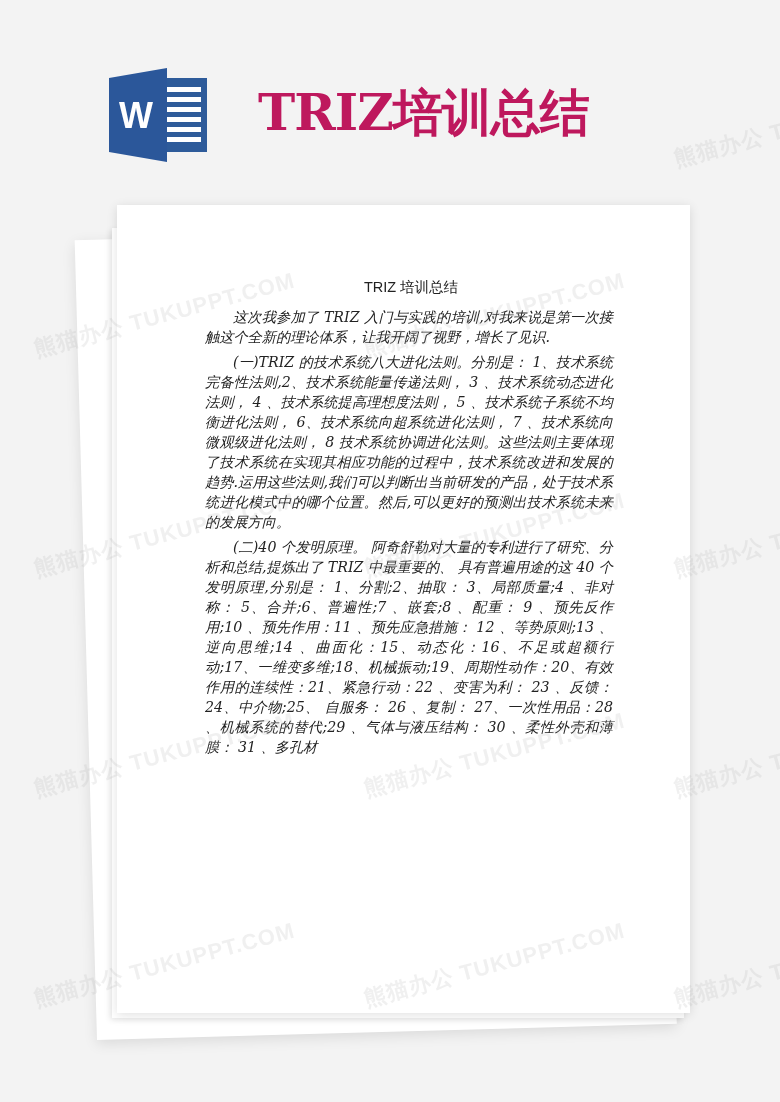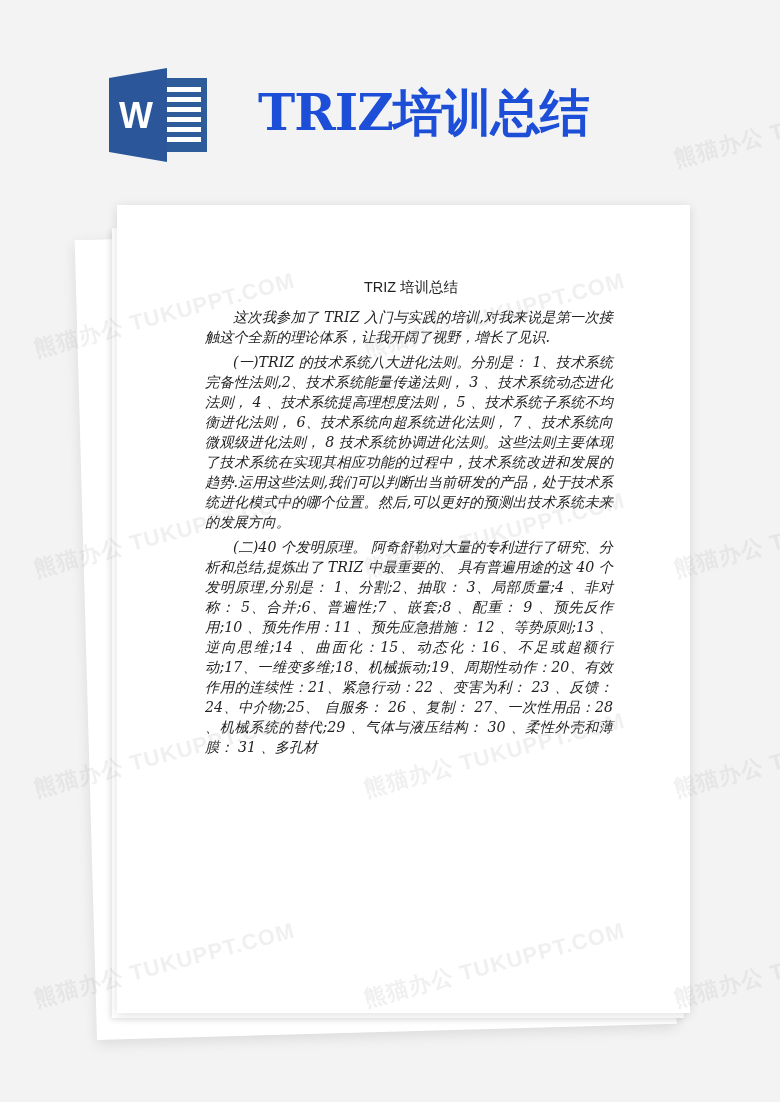--- a/index.html
+++ b/index.html
@@ -1,19 +1,19 @@
 <!DOCTYPE html>
 <html><head>
 <meta charset="utf-8">
 <style>
   html,body{margin:0;padding:0;}
   body{width:780px;height:1102px;background:#f3f3f3;position:relative;overflow:hidden;font-family:"DejaVu Serif",serif;}
   .header{position:absolute;left:0;top:0;width:780px;height:190px;}
   .word-icon{position:absolute;left:109px;top:68px;width:98px;height:94px;}
-  .title{position:absolute;left:258px;top:78px;font-family:"DejaVu Serif","Liberation Serif",serif;font-weight:bold;font-size:50px;letter-spacing:-1px;color:#1d4ed8;line-height:70px;white-space:nowrap;}
+  .title{position:absolute;left:258px;top:78px;font-family:"DejaVu Serif","Liberation Serif",serif;font-weight:bold;font-size:50px;letter-spacing:-1px;color:#be185d;line-height:70px;white-space:nowrap;}
   .page-back{position:absolute;left:97px;top:240px;width:580px;height:800px;background:#fff;transform:rotate(-1.6deg);transform-origin:0 100%;box-shadow:0 4px 14px rgba(0,0,0,0.10);}
   .page-mid{position:absolute;left:112px;top:228px;width:572px;height:790px;background:#fff;box-shadow:-2px 2px 6px rgba(0,0,0,0.10);}
   .page{position:absolute;left:117px;top:205px;width:573px;height:808px;background:#fff;box-shadow:0 2px 10px rgba(0,0,0,0.12);}
   .doc{position:absolute;left:88px;top:62px;width:412px;font-family:"DejaVu Serif","Liberation Serif",serif;font-size:14.2px;color:#222;}
   .doc-title{text-align:center;font-family:"Liberation Sans","DejaVu Sans",sans-serif;font-size:14.5px;color:#222;margin:10px 0 10px 0;height:20px;line-height:20px;}
   .para{text-indent:28px;line-height:20px;margin:0 4px 5px 0;text-align:justify;text-justify:inter-character;font-style:italic;}
   .watermark{position:absolute;color:rgba(170,170,170,0.18);font-family:"Liberation Sans",sans-serif;font-weight:bold;font-size:22px;transform:rotate(-15deg);white-space:nowrap;pointer-events:none;letter-spacing:1px;}
 </style>
 </head>
 <body>

